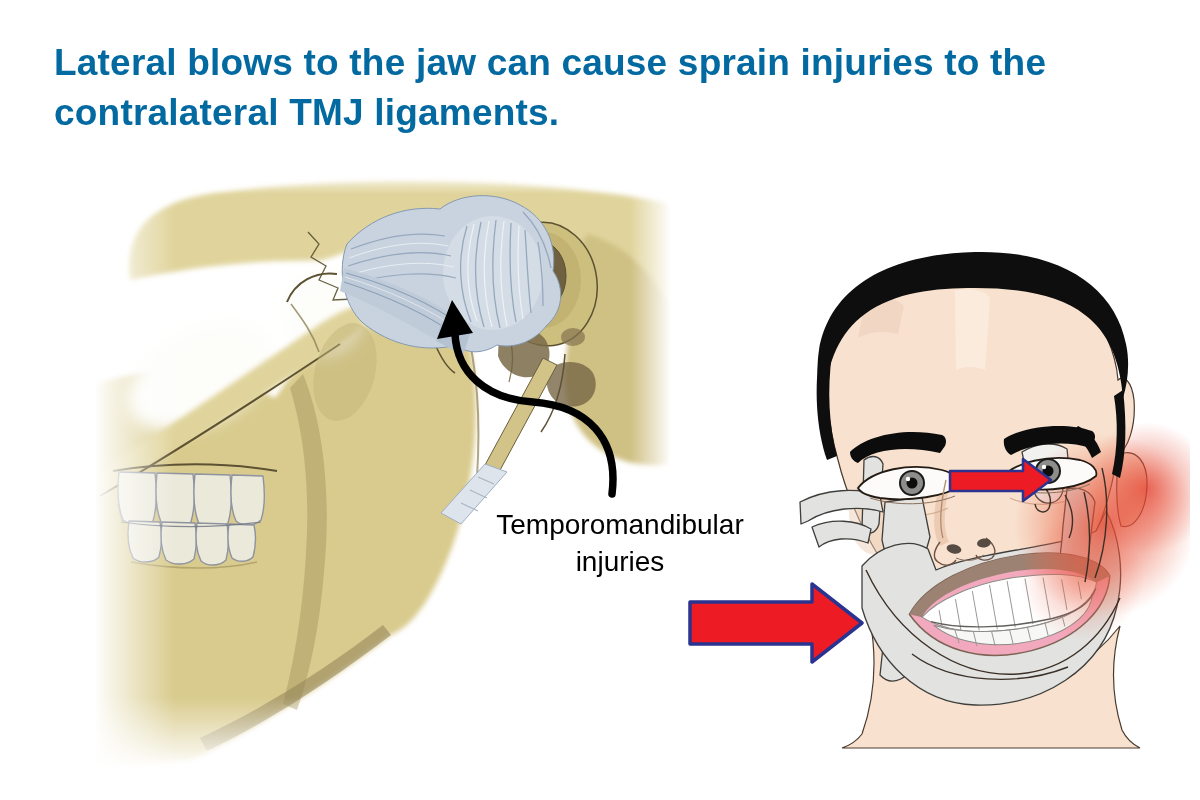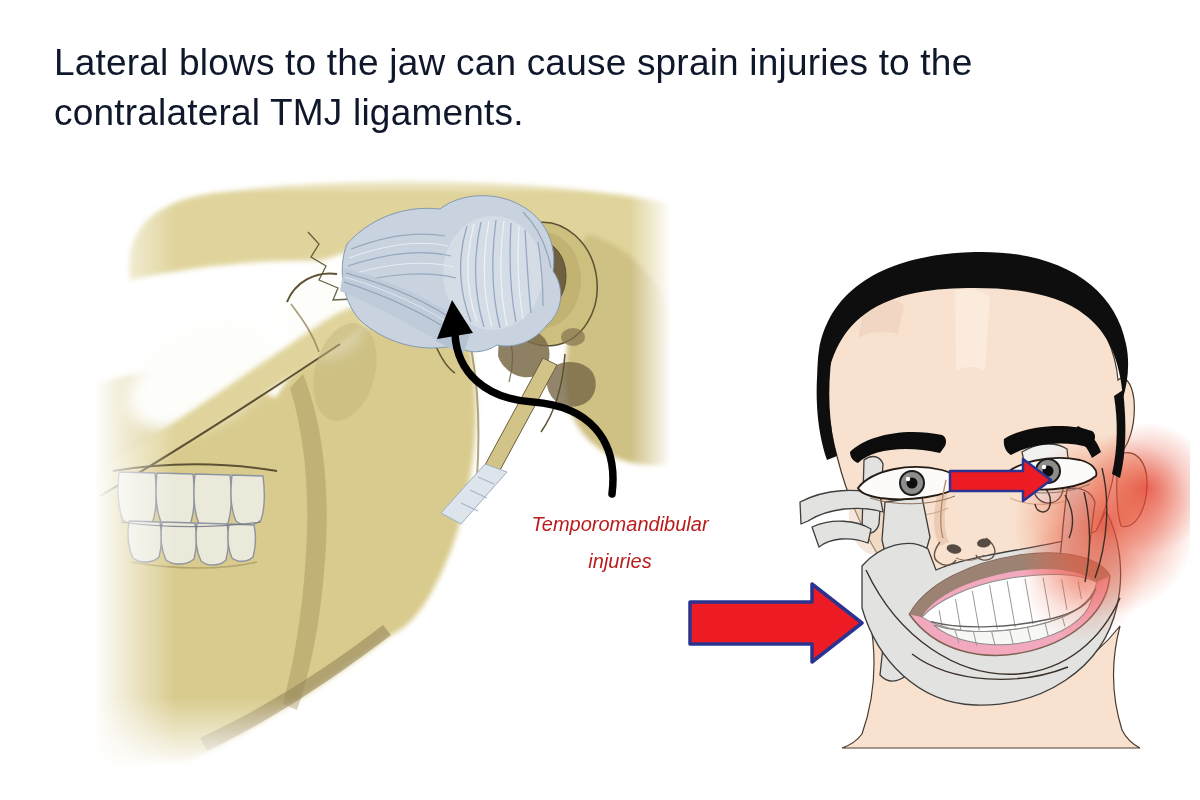--- a/index.html
+++ b/index.html
@@ -1,21 +1,21 @@
 <!DOCTYPE html>
 <html><head>
 <meta charset="utf-8">
 <style>
   html,body{margin:0;padding:0;background:#ffffff;}
   .canvas{position:relative;width:1200px;height:800px;background:#ffffff;overflow:hidden;
           font-family:"Liberation Sans", sans-serif;}
   .title{position:absolute;left:54px;top:38px;width:1040px;font-size:37px;line-height:50px;
-         color:#0f172a;letter-spacing:0.2px;}
+         color:#0369a1;letter-spacing:0.2px;font-weight:bold;}
   .fig-label{position:absolute;left:460px;top:506px;width:320px;text-align:center;
-             font-size:20px;line-height:37px;color:#b91c1c;font-style:italic;}
+             font-size:28px;line-height:37px;color:#000000;}
   .abs{position:absolute;}
   svg{display:block;}
 </style>
 </head>
 <body>
 
 <div class="canvas">
 
   <div class="title">Lateral blows to the jaw can cause sprain injuries to the contralateral TMJ ligaments.</div>
 

